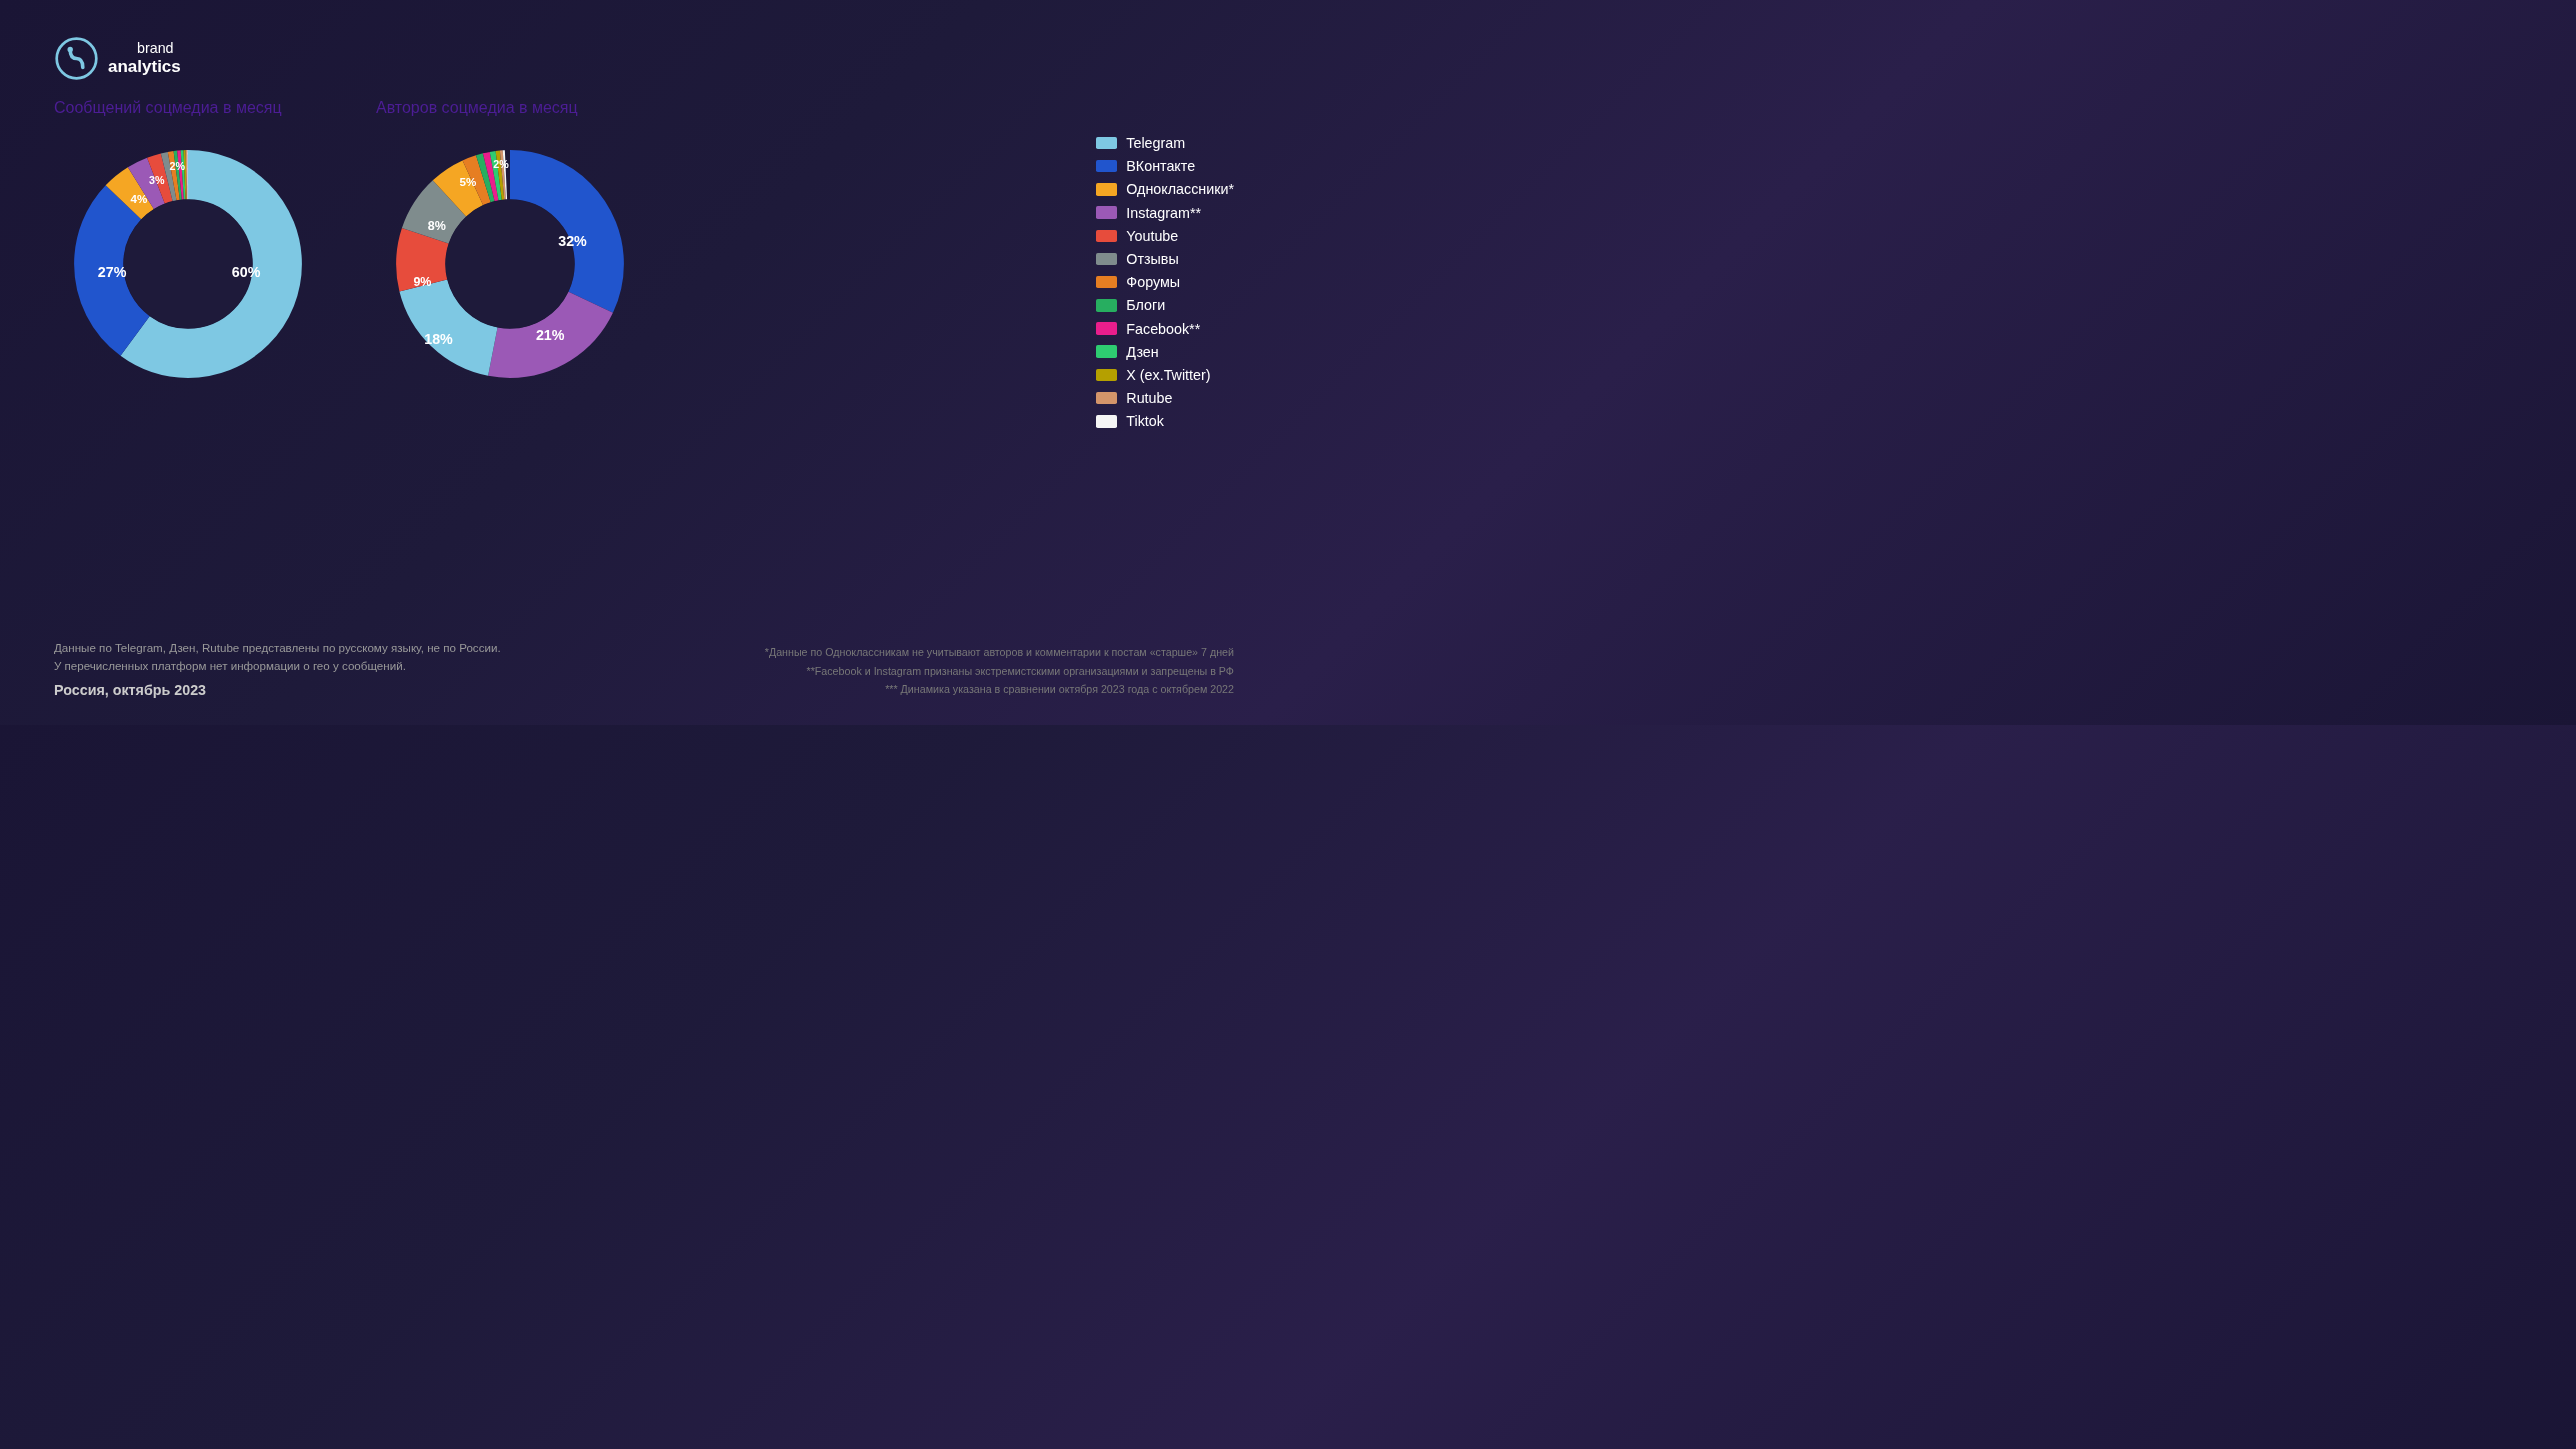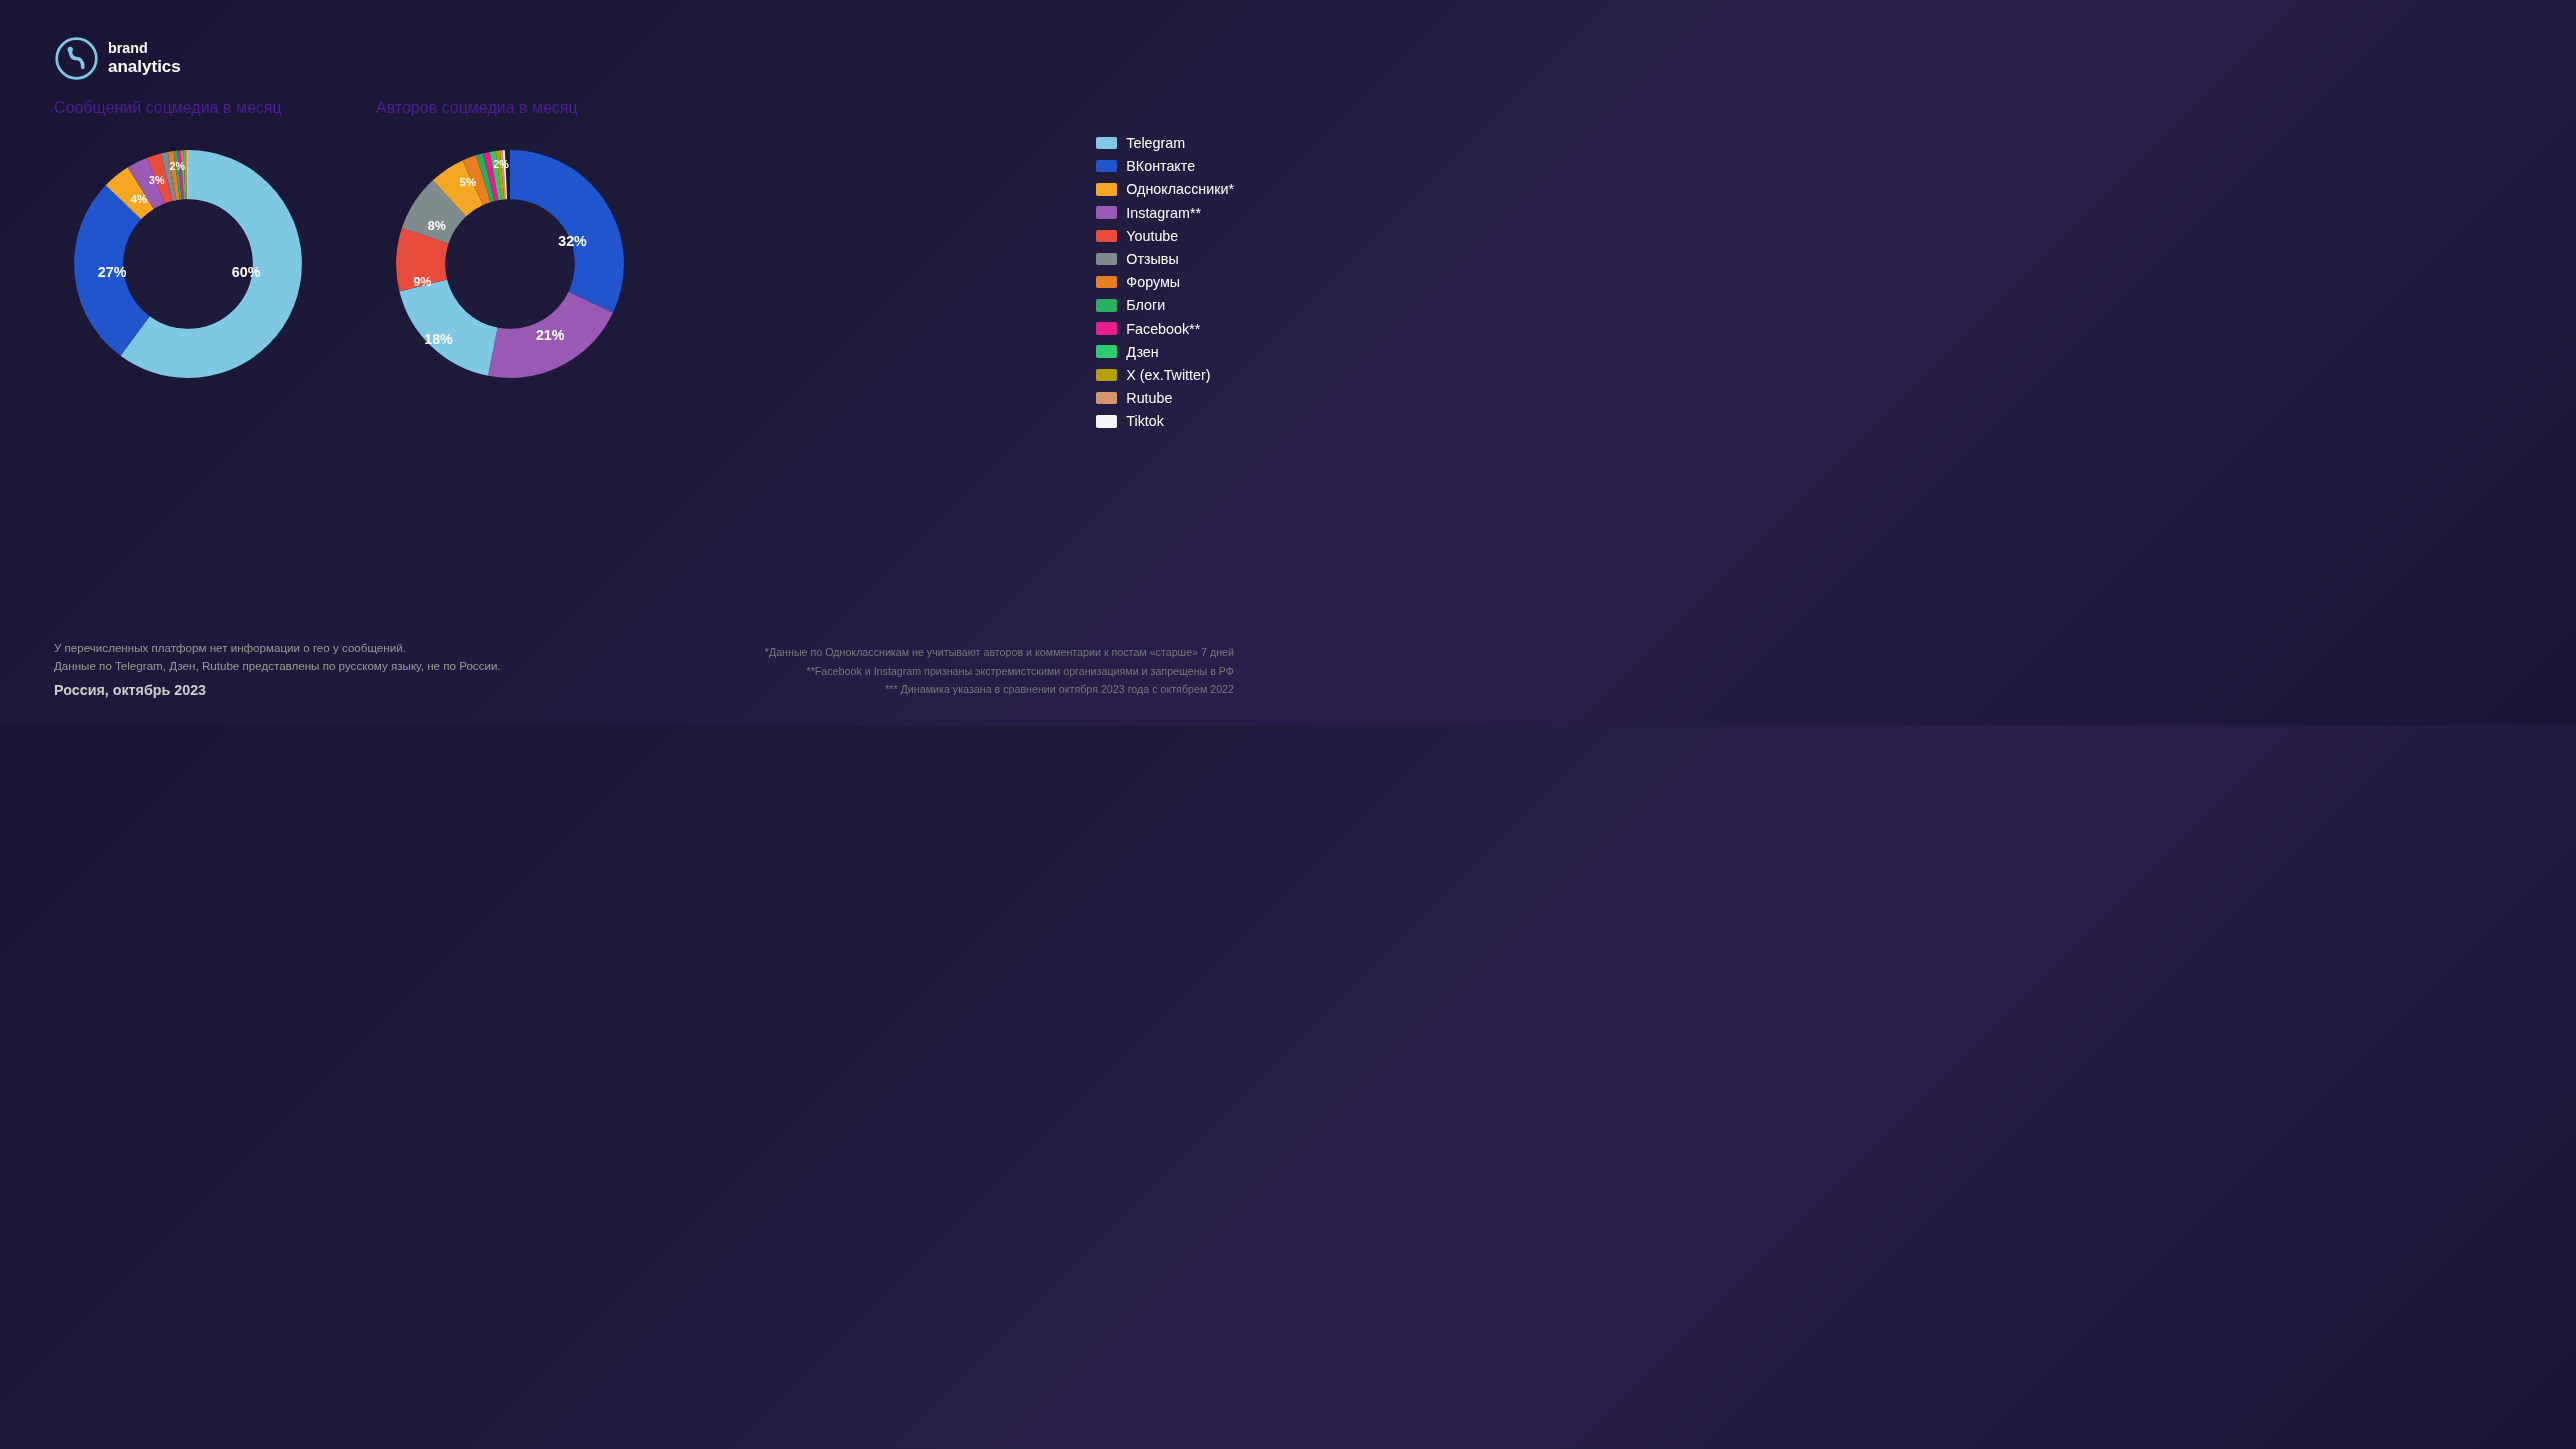--- a/index.html
+++ b/index.html
@@ -130,21 +130,21 @@
 <div class="page">
 
   <div class="header">
     <div class="logo-area">
       <svg class="logo-icon" viewBox="0 0 50 50" xmlns="http://www.w3.org/2000/svg">
         <circle cx="25" cy="25" r="22" fill="none" stroke="#7ec8e3" stroke-width="3"></circle>
         <path d="M18 15 Q18 25 25 25 Q32 25 32 35" fill="none" stroke="#7ec8e3" stroke-width="4" stroke-linecap="round"></path>
         <circle cx="18" cy="15" r="3" fill="#7ec8e3"></circle>
       </svg>
       <div class="logo-text">
-        <div style="font-size:14.3px;font-weight:700;">brand</div>
+        <div style="font-size:14.3px;font-weight:400;margin-left:29px;">brand</div>
         <div style="font-size:17px;font-weight:700;text-align:right;">analytics</div>
       </div>
     </div>
   </div>
 
   <div class="content-area">
     <div class="charts-area">
 
       <div class="chart-container">
         <div class="chart-title">Сообщений соцмедиа в месяц</div>
@@ -284,22 +284,22 @@
       </div>
       <div class="legend-item">
         <div class="legend-color" style="background:#f5f5f5;"></div>
         <span class="legend-label">Tiktok</span>
       </div>
     </div>
   </div>
 
   <div class="footer">
     <div class="footer-notes">
+      <div>Данные по Telegram, Дзен, Rutube представлены по русскому языку, не по России.</div>
       <div>У перечисленных платформ нет информации о гео у сообщений.</div>
-      <div>Данные по Telegram, Дзен, Rutube представлены по русскому языку, не по России.</div>
     </div>
     <div class="footer-date">Россия, октябрь 2023</div>
     <div class="footer-right-notes">
       <div>*Данные по Одноклассникам не учитывают авторов и комментарии к постам «старше» 7 дней</div>
       <div>**Facebook и Instagram признаны экстремистскими организациями и запрещены в РФ</div>
       <div>*** Динамика указана в сравнении октября 2023 года с октябрем 2022</div>
     </div>
   </div>
 </div>
 

